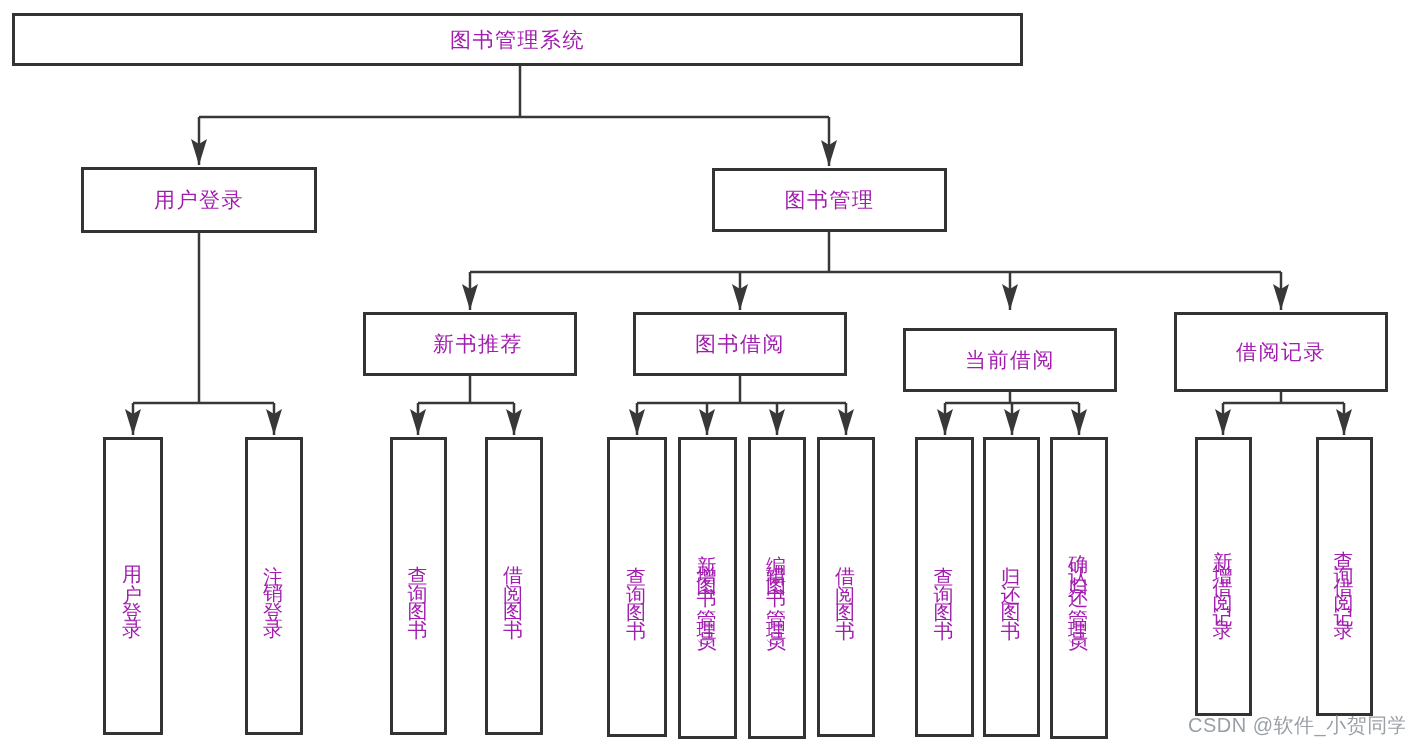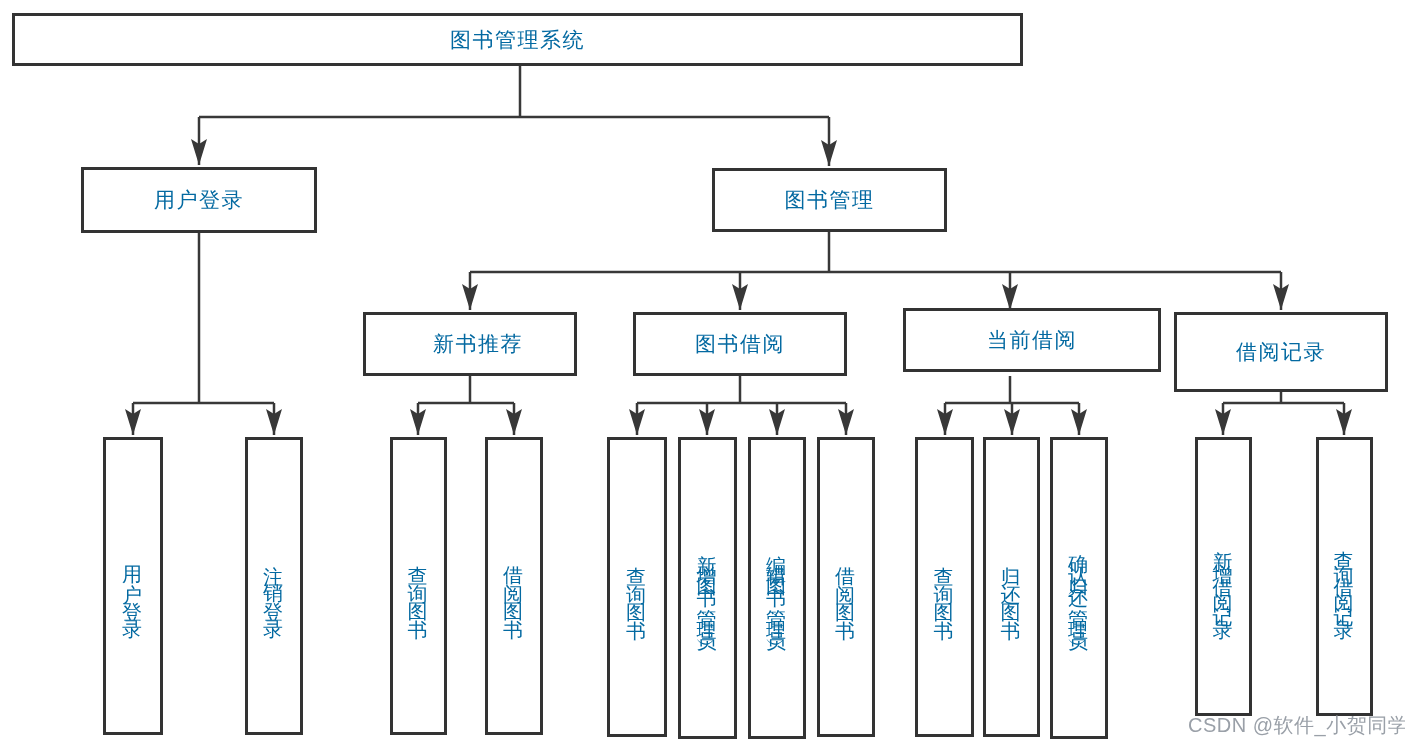--- a/index.html
+++ b/index.html
@@ -9,21 +9,21 @@
     background:#ffffff;
     font-family:"Liberation Sans","DejaVu Sans",sans-serif;
     overflow:hidden;
   }
   .connectors{position:absolute;left:0;top:0;width:1405px;height:747px;}
   .node{
     position:absolute;
     box-sizing:border-box;
     border:3px solid #333333;
     background:#ffffff;
-    color:#0369a1;
+    color:#a21caf;
     display:flex;
     align-items:center;
     justify-content:center;
   }
   .hnode{font-size:21px;letter-spacing:1.5px;}
   .vnode span{
     writing-mode:vertical-rl;
     text-orientation:mixed;
     font-size:20px;
     white-space:nowrap;
@@ -91,21 +91,21 @@
   <div class="node hnode" style="left:712px;top:168px;width:235px;height:64px;">
     <span>图书管理</span>
   </div>
 
   <div class="node hnode" style="left:363px;top:312px;width:214px;height:64px;padding-left:16px;">
     <span>新书推荐</span>
   </div>
   <div class="node hnode" style="left:633px;top:312px;width:214px;height:64px;">
     <span>图书借阅</span>
   </div>
-  <div class="node hnode" style="left:903px;top:308px;width:258px;height:64px;">
+  <div class="node hnode" style="left:903px;top:328px;width:214px;height:64px;">
     <span>当前借阅</span>
   </div>
   <div class="node hnode" style="left:1174px;top:312px;width:214px;height:80px;">
     <span>借阅记录</span>
   </div>
 
   <div class="node vnode ls4" style="left:103px;top:437px;width:60px;height:298px;">
     <span>用户登录</span>
   </div>
   <div class="node vnode ls4" style="left:245px;top:437px;width:58px;height:298px;">

